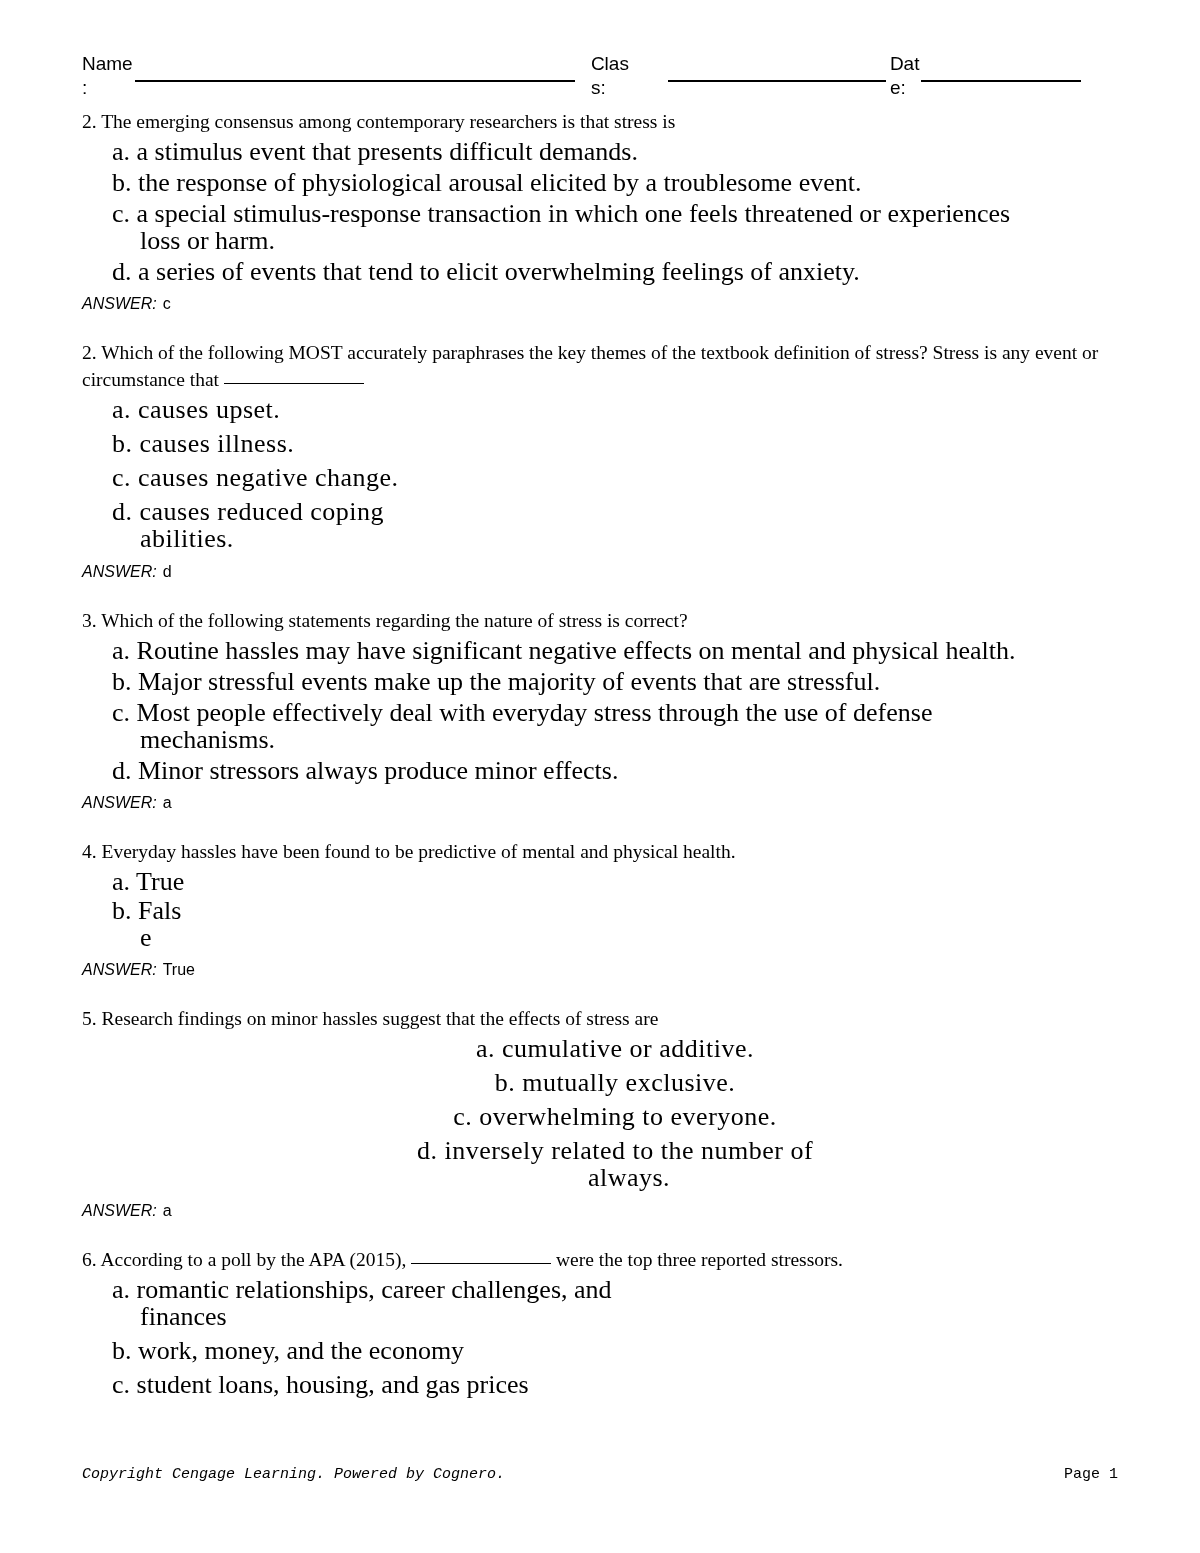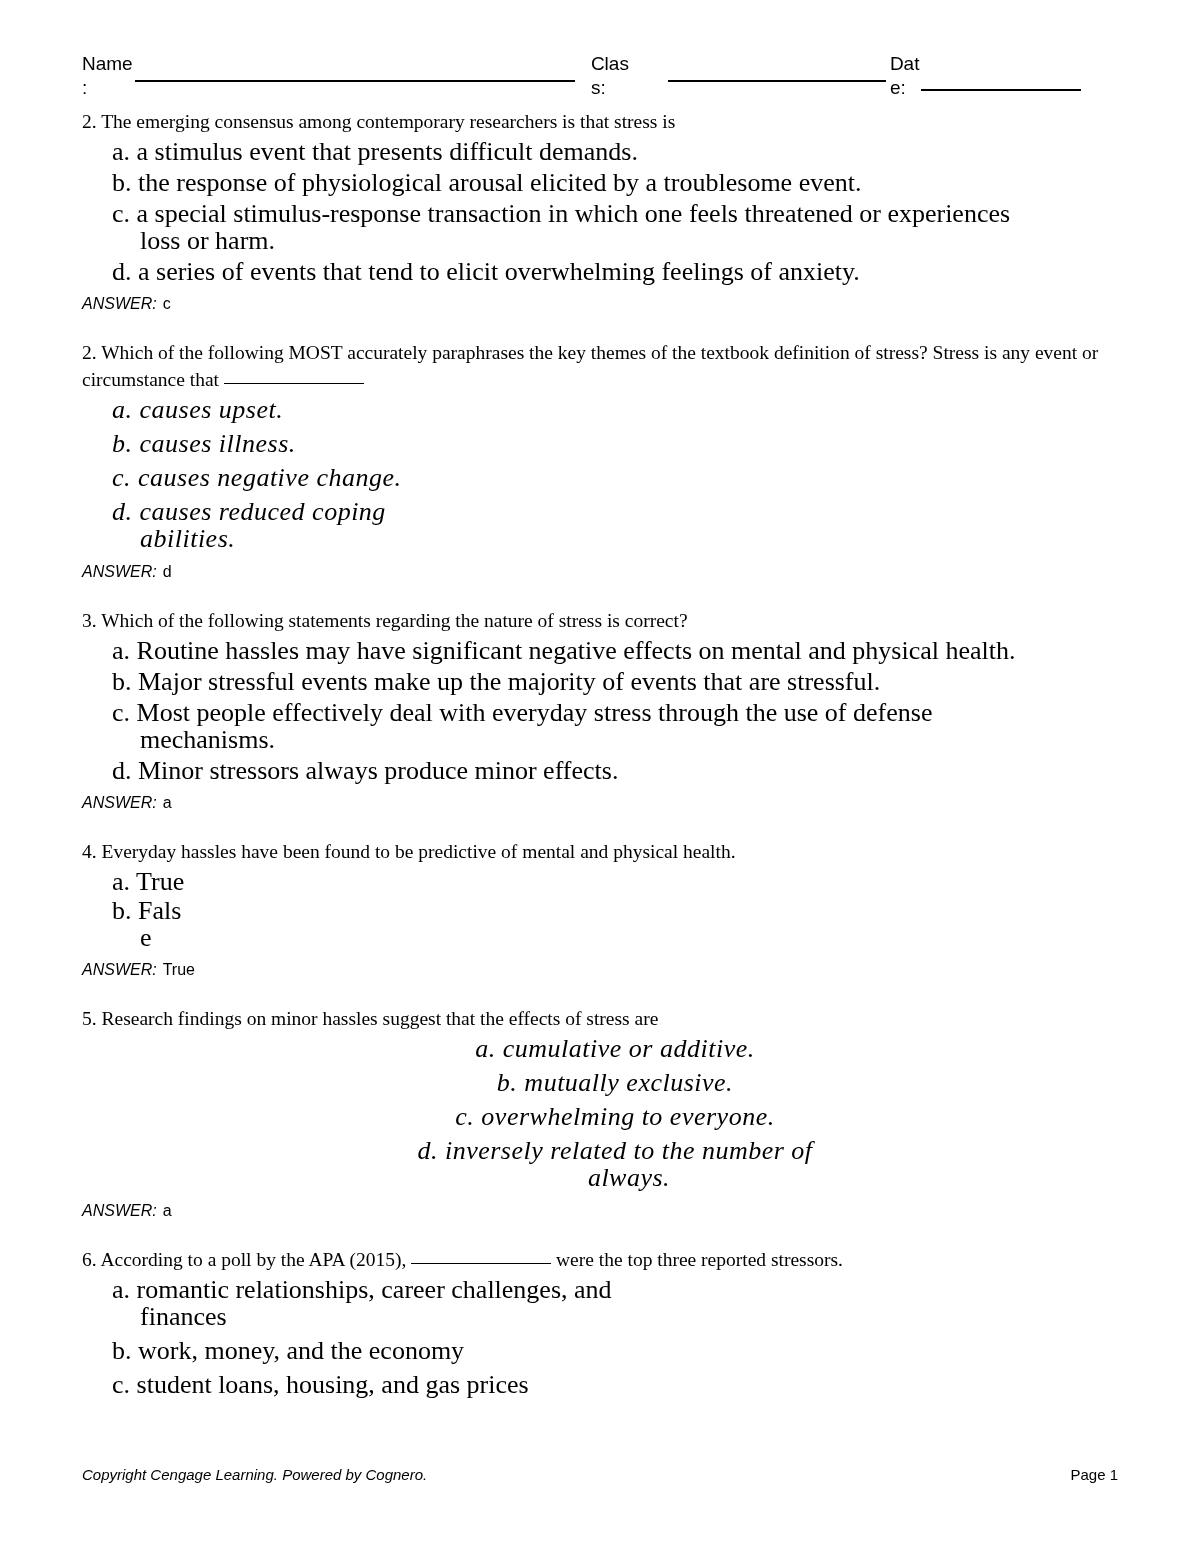--- a/index.html
+++ b/index.html
@@ -41,21 +41,21 @@
   .hdr-line {
     border-bottom: 2px solid #000;
     height: 28px;
     display: inline-block;
     margin-left: 2px;
   }
   .f-name { width: 505px; }
   .f-name .hdr-line { width: 440px; }
   .f-class { width: 295px; margin-left: 8px; gap: 37px; }
   .f-class .hdr-line { width: 250px; }
-  .f-date { width: 230px; margin-left: 4px; align-items: center; }
+  .f-date { width: 230px; margin-left: 4px; }
   .f-date .hdr-line { width: 160px; }
 
   
   .chapter-title {
     font-weight: bold;
     font-size: 20px;
     text-decoration: underline;
     margin: 16px 0 18px 0;
     letter-spacing: 0.1px;
   }
@@ -98,36 +98,36 @@
     padding-left: 6px;
   }
   .blank {
     display: inline-block;
     border-bottom: 1px solid #000;
     width: 140px;
     vertical-align: 2px;
   }
 
   
-  .q2 .choice, .q5 .choice { letter-spacing: 0.5px; font-style: italic; }
+  .q2 .choice, .q5 .choice { letter-spacing: 0.5px; }
   .q2 .choice { margin-bottom: 7px; }
   .q5 .choice { margin-bottom: 7px; text-align: center; }
   .q6 .choice { margin-bottom: 7px; }
   .q4 .choice { margin-bottom: 2px; }
 
   
   .footer {
     position: absolute;
     left: 70px;
     right: 70px;
     bottom: 70px;
     display: flex;
     justify-content: space-between;
     align-items: baseline;
-    font-family: Liberation Sans, sans-serif;
+    font-family: Liberation Mono, monospace;
     font-size: 15px;
   }
   .footer .copyright {
     font-style: italic;
   }
   .footer .pagenum {
     font-style: normal;
     font-size: 15px;
   }
 </style>

